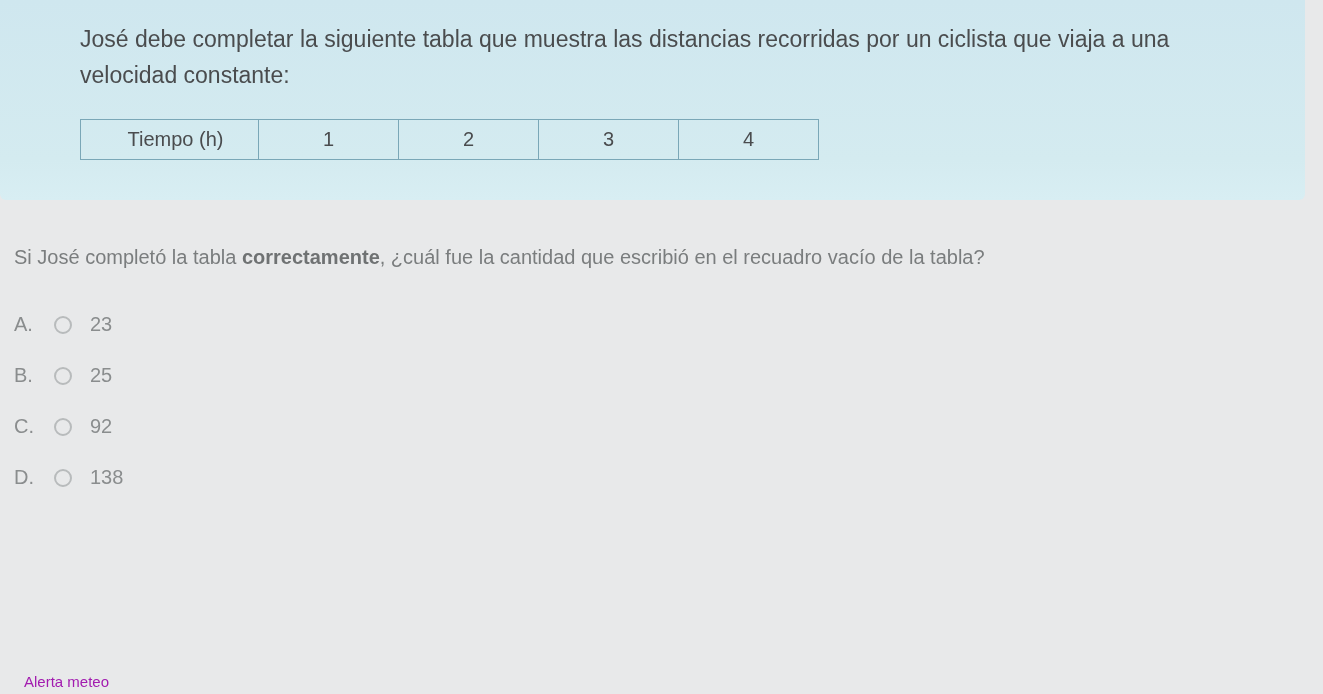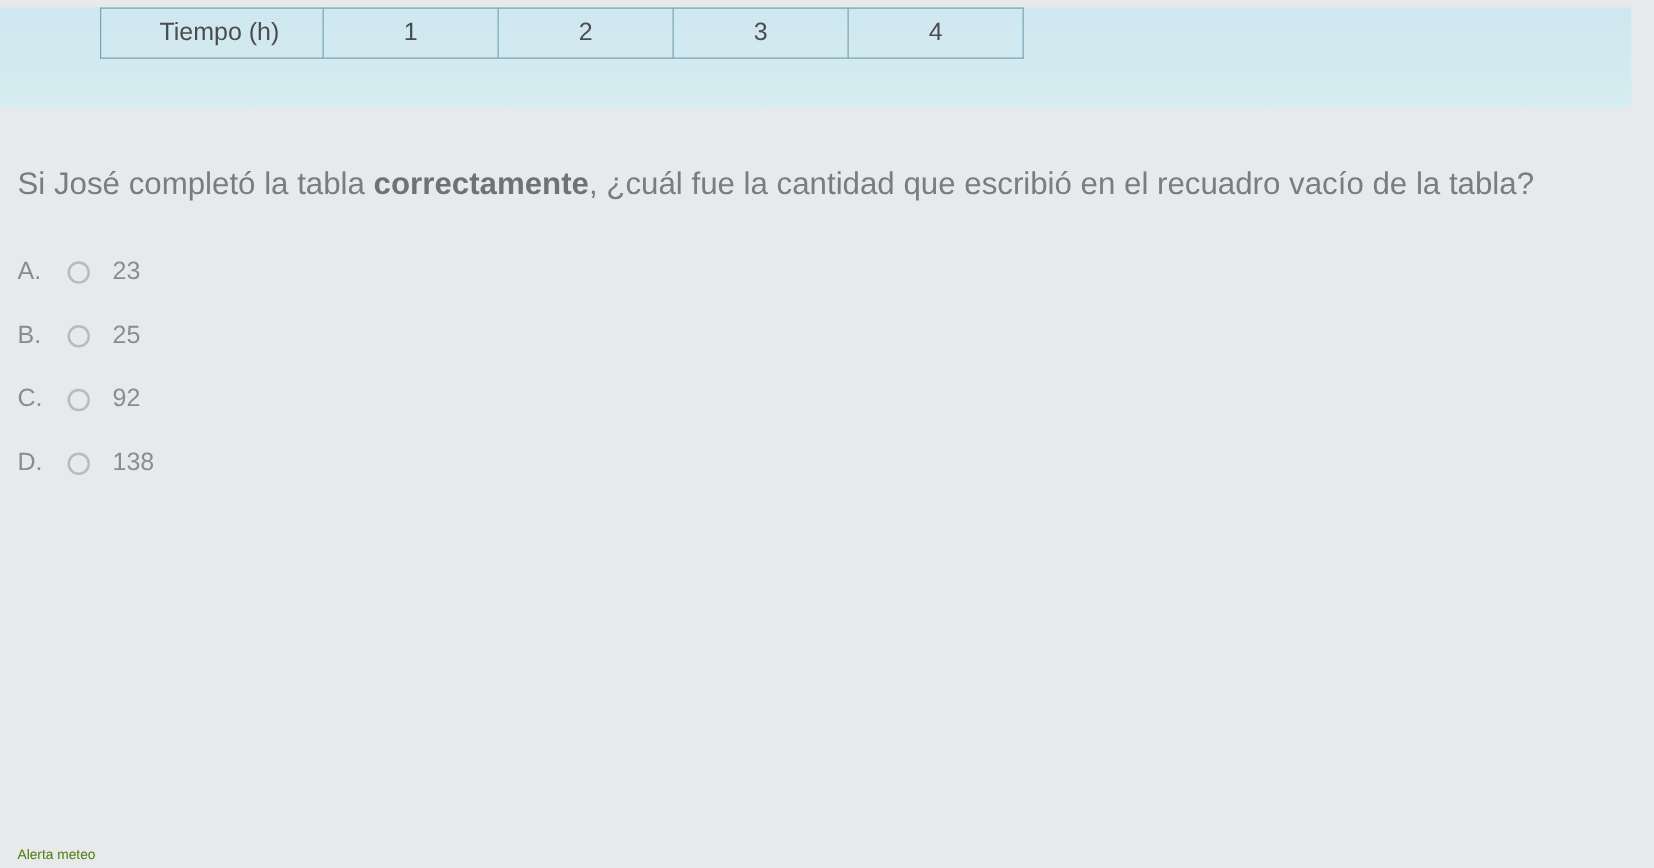--- a/index.html
+++ b/index.html
@@ -40,21 +40,21 @@
   .data-table .hdr {
     width: 178px;
     text-align: center;
     padding-left: 12px;
   }
   .data-table .cell {
     width: 140px;
   }
   .question-line {
     padding: 46px 30px 0 14px;
-    font-size: 25px;
+    font-size: 20px;
     color: #7a7d7e;
   }
   .question-line b { font-weight: bold; color: #6f7273; }
   .options {
     padding: 30px 0 0 14px;
   }
   .option-row {
     display: flex;
     align-items: center;
     gap: 18px;
@@ -64,30 +64,31 @@
   }
   .option-letter { width: 22px; color: #8a8d8e; }
   .radio {
     width: 18px; height: 18px; border-radius: 50%;
     border: 2px solid #b8bbbc;
     background: #e8e9ea;
     display: inline-block;
   }
   .taskbar {
     position: absolute;
-    left: 4px; bottom: 0;
-    font-size: 11px;
-    color: #4d7c0f;
+    left: 14px; bottom: 0;
+    font-size: 15px;
+    color: #a21caf;
     padding: 4px 10px;
   }
 </style>
 </head>
 <body>
 
 <div class="problem-card">
+  <div class="stem">José debe completar la siguiente tabla que muestra las distancias recorridas por un ciclista que viaja a una velocidad constante:</div>
 
   <table class="data-table">
     <tbody>
         <tr>
       <td class="hdr">Tiempo (h)</td>
       <td class="cell">1</td>
       <td class="cell">2</td>
       <td class="cell">3</td>
       <td class="cell">4</td>
     </tr>

